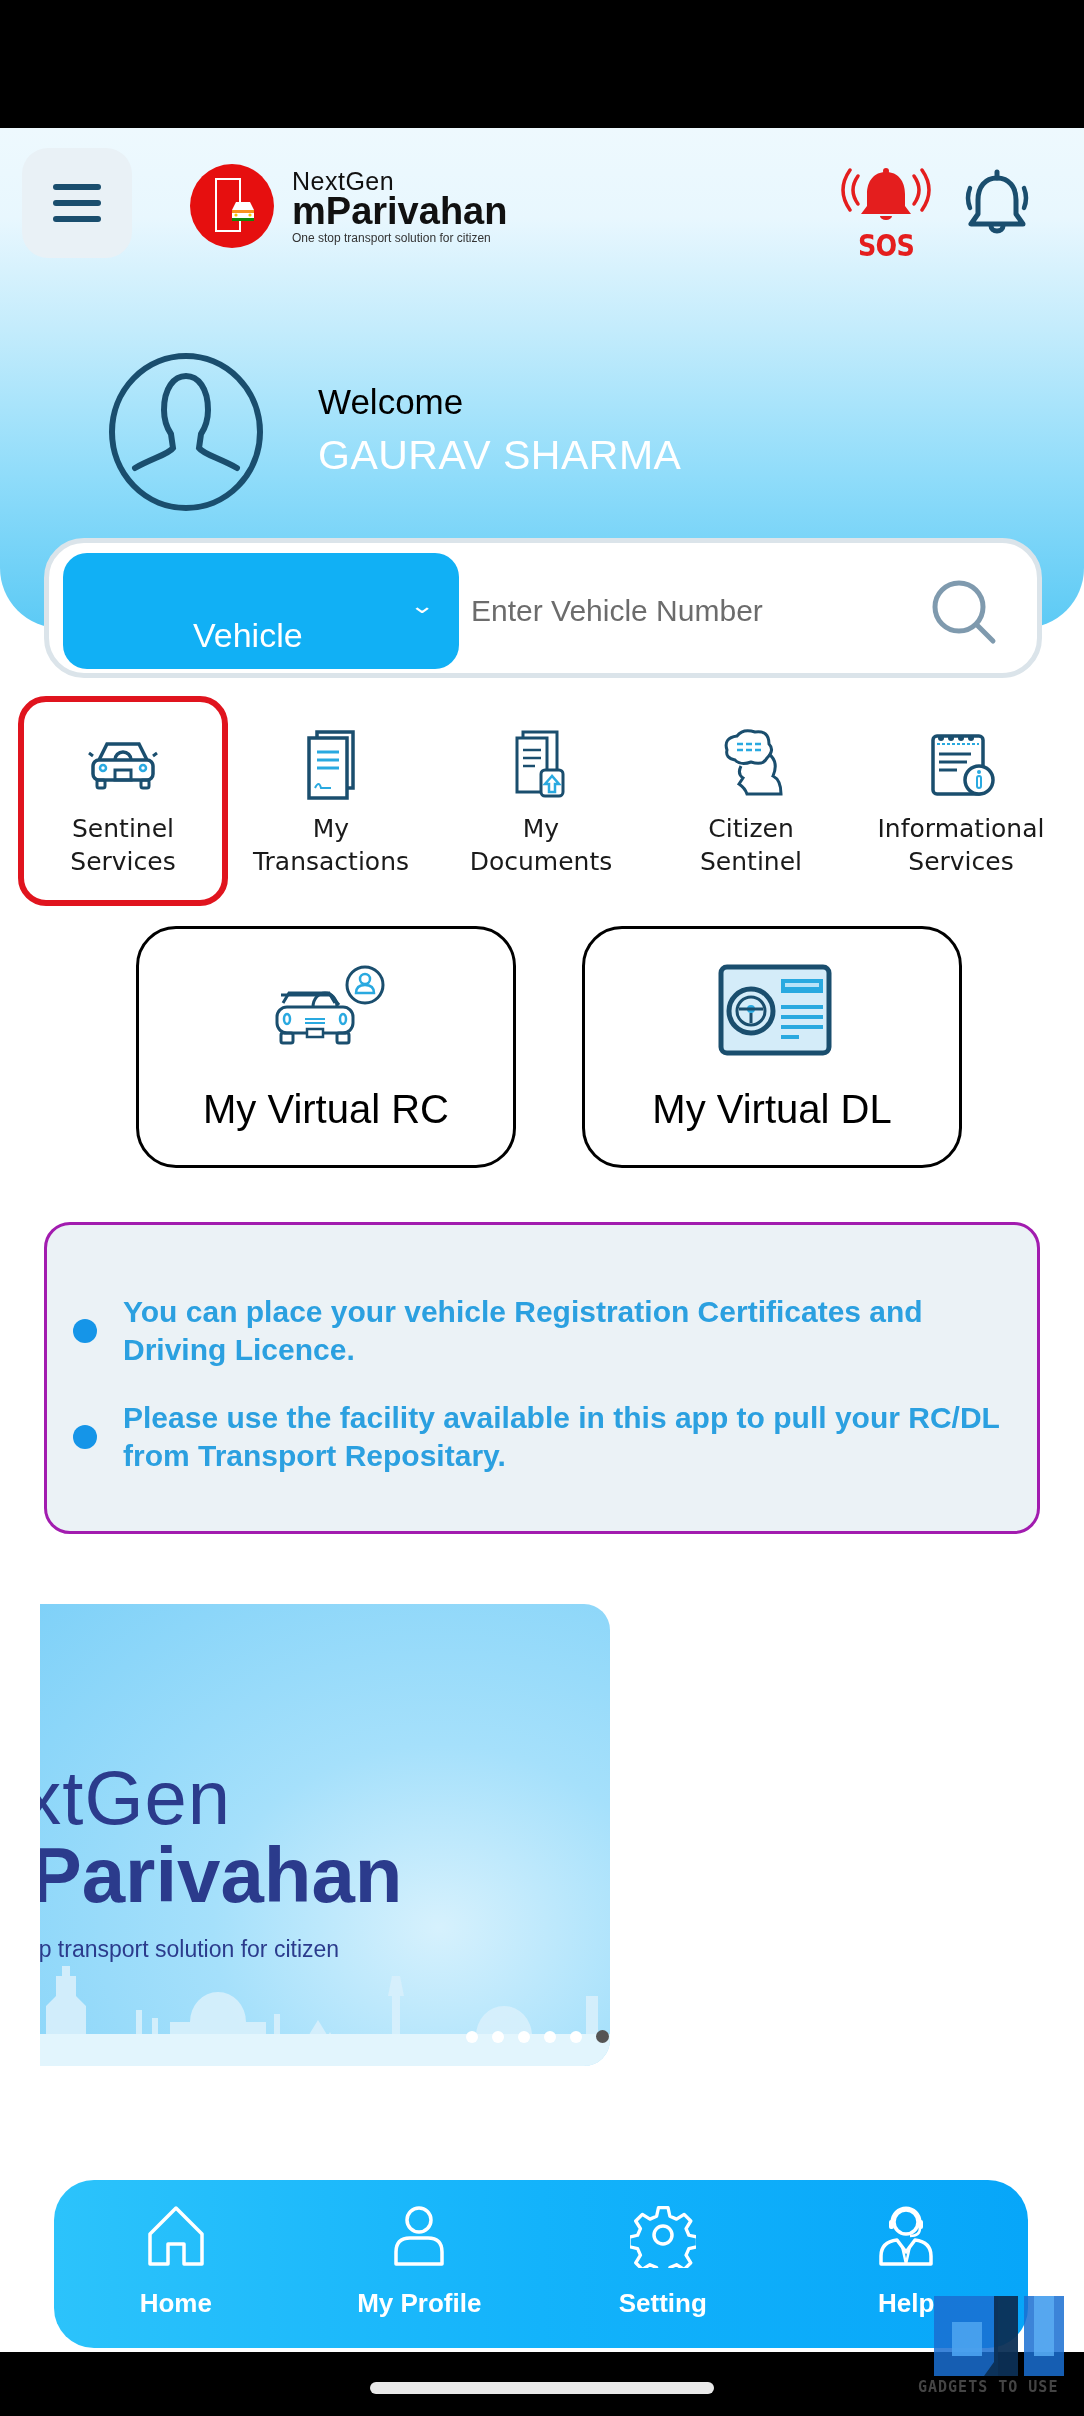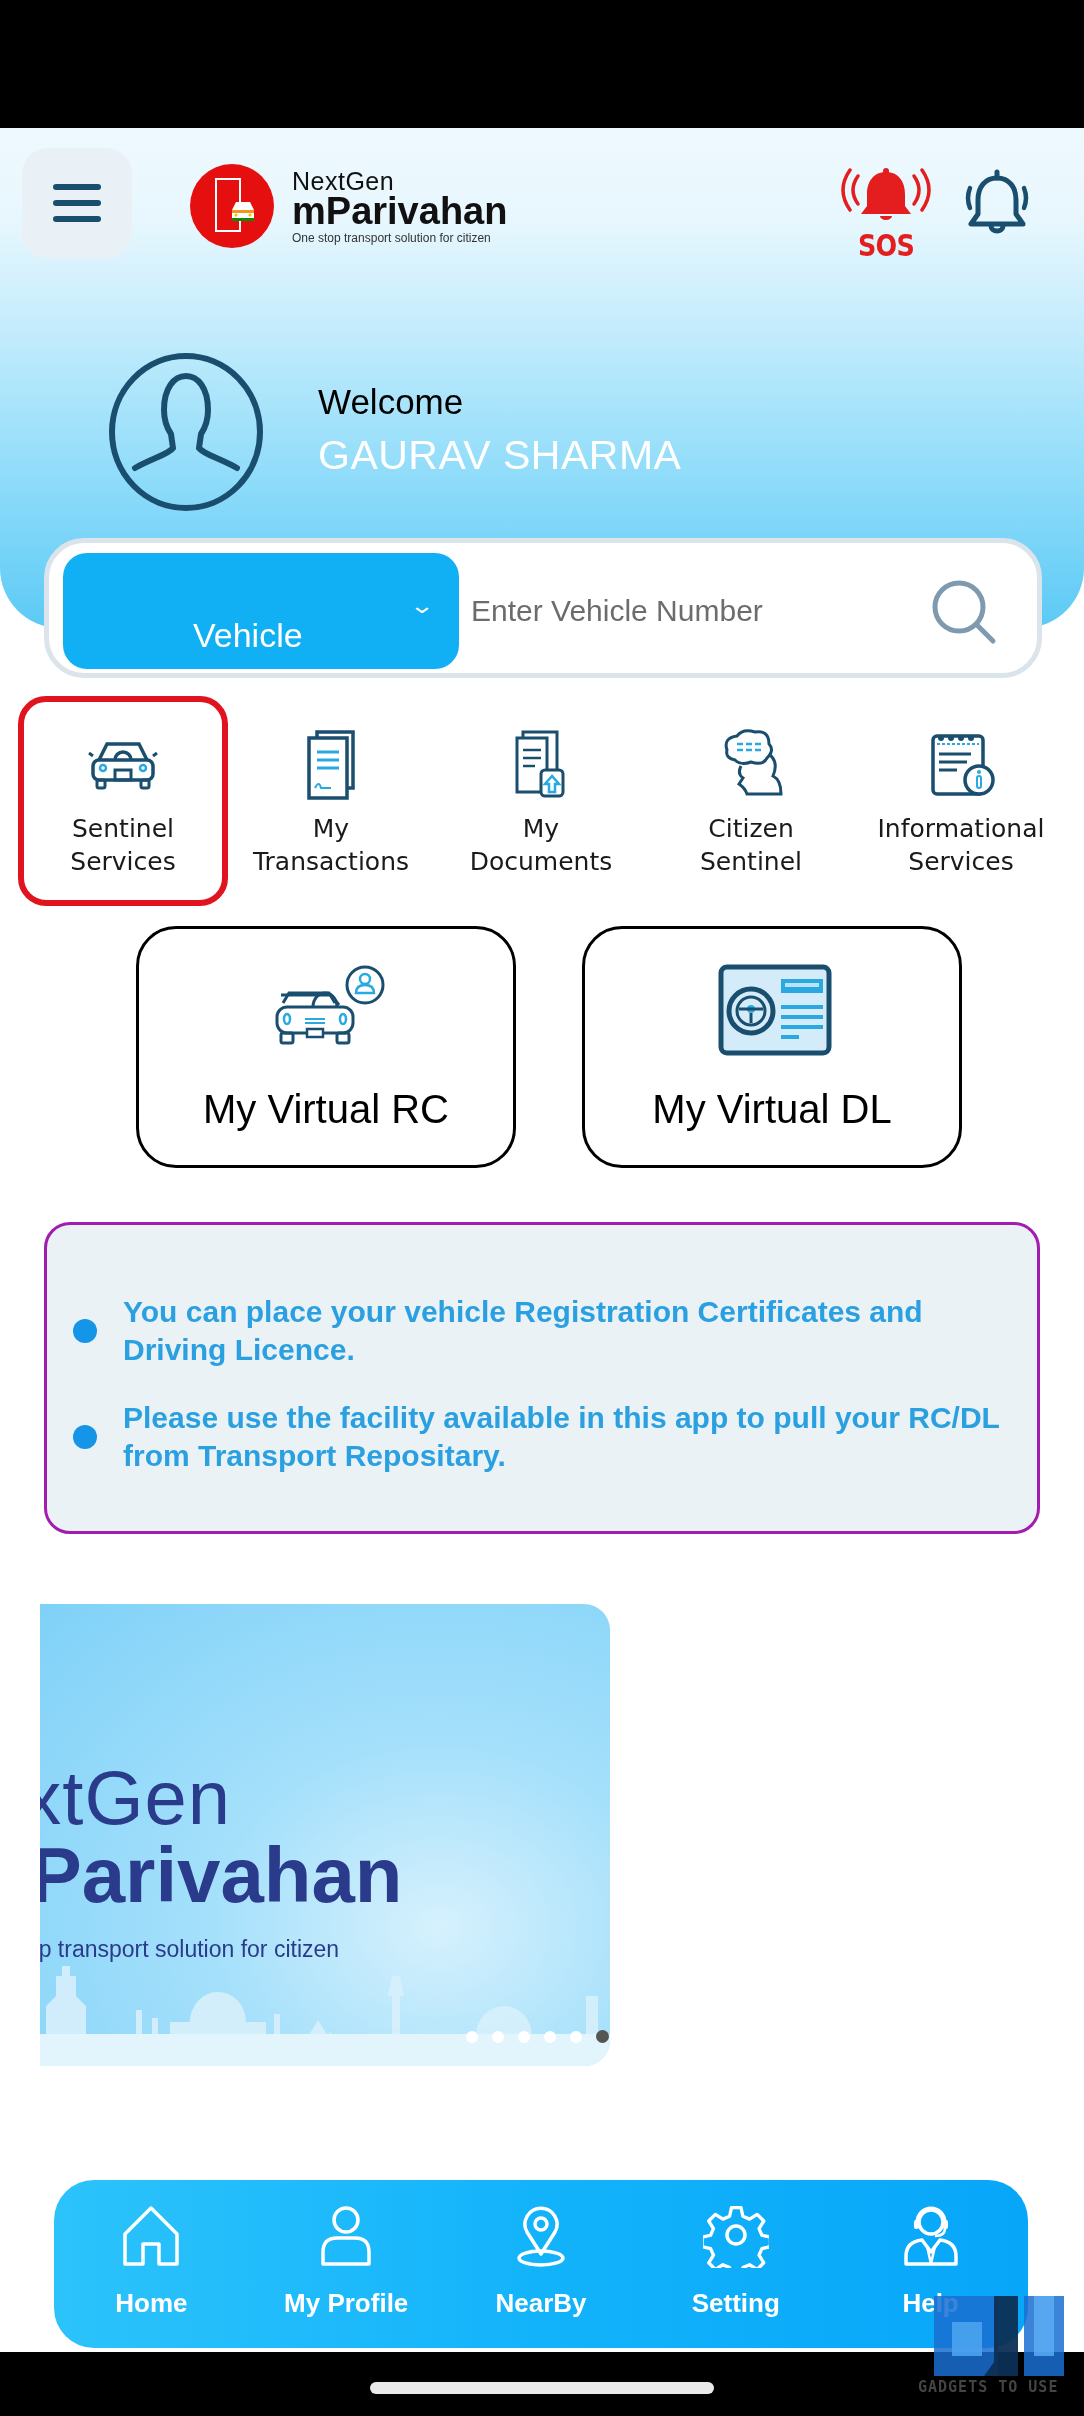--- a/index.html
+++ b/index.html
@@ -363,28 +363,20 @@
     </div>
     <div class="nav-item">
       <svg viewBox="0 0 66 66">
         <circle cx="33" cy="18" r="12" fill="none" stroke="#fff" stroke-width="3.5"></circle>
         <path d="M10 62 v-12 q0 -14 14 -14 h18 q14 0 14 14 v12z" fill="none" stroke="#fff" stroke-width="3.5" stroke-linejoin="round"></path>
       </svg>
       <div class="nlabel">My Profile</div>
     </div>
     <div class="nav-item">
       <svg viewBox="0 0 66 66">
-        <path d="M33 52 l-14 -22 a16 16 0 1 1 28 0z" fill="none" stroke="#fff" stroke-width="3.5" stroke-linejoin="round"></path>
-        <circle cx="33" cy="22" r="6" fill="none" stroke="#fff" stroke-width="3.5"></circle>
-        <ellipse cx="33" cy="56" rx="22" ry="7" fill="none" stroke="#fff" stroke-width="3.5"></ellipse>
-      </svg>
-      <div class="nlabel">NearBy</div>
-    </div>
-    <div class="nav-item">
-      <svg viewBox="0 0 66 66">
         <path d="M28 4 h10 l2 9 l7 3 l8 -5 l7 7 l-5 8 l3 7 l9 2 v10 l-9 2 l-3 7 l5 8 l-7 7 l-8 -5 l-7 3 l-2 9 h-10 l-2 -9 l-7 -3 l-8 5 l-7 -7 l5 -8 l-3 -7 l-9 -2 v-10 l9 -2 l3 -7 l-5 -8 l7 -7 l8 5 l7 -3z" fill="none" stroke="#fff" stroke-width="3.5" stroke-linejoin="round" transform="scale(0.95) translate(2 2)"></path>
         <circle cx="33" cy="33" r="9" fill="none" stroke="#fff" stroke-width="3.5"></circle>
       </svg>
       <div class="nlabel">Setting</div>
     </div>
     <div class="nav-item">
       <svg viewBox="0 0 66 66">
         <circle cx="33" cy="20" r="12" fill="none" stroke="#fff" stroke-width="3.5"></circle>
         <path d="M19 20 a14 14 0 0 1 28 0" fill="none" stroke="#fff" stroke-width="3"></path>
         <rect x="16" y="18" width="5" height="9" rx="2" fill="#fff"></rect>

